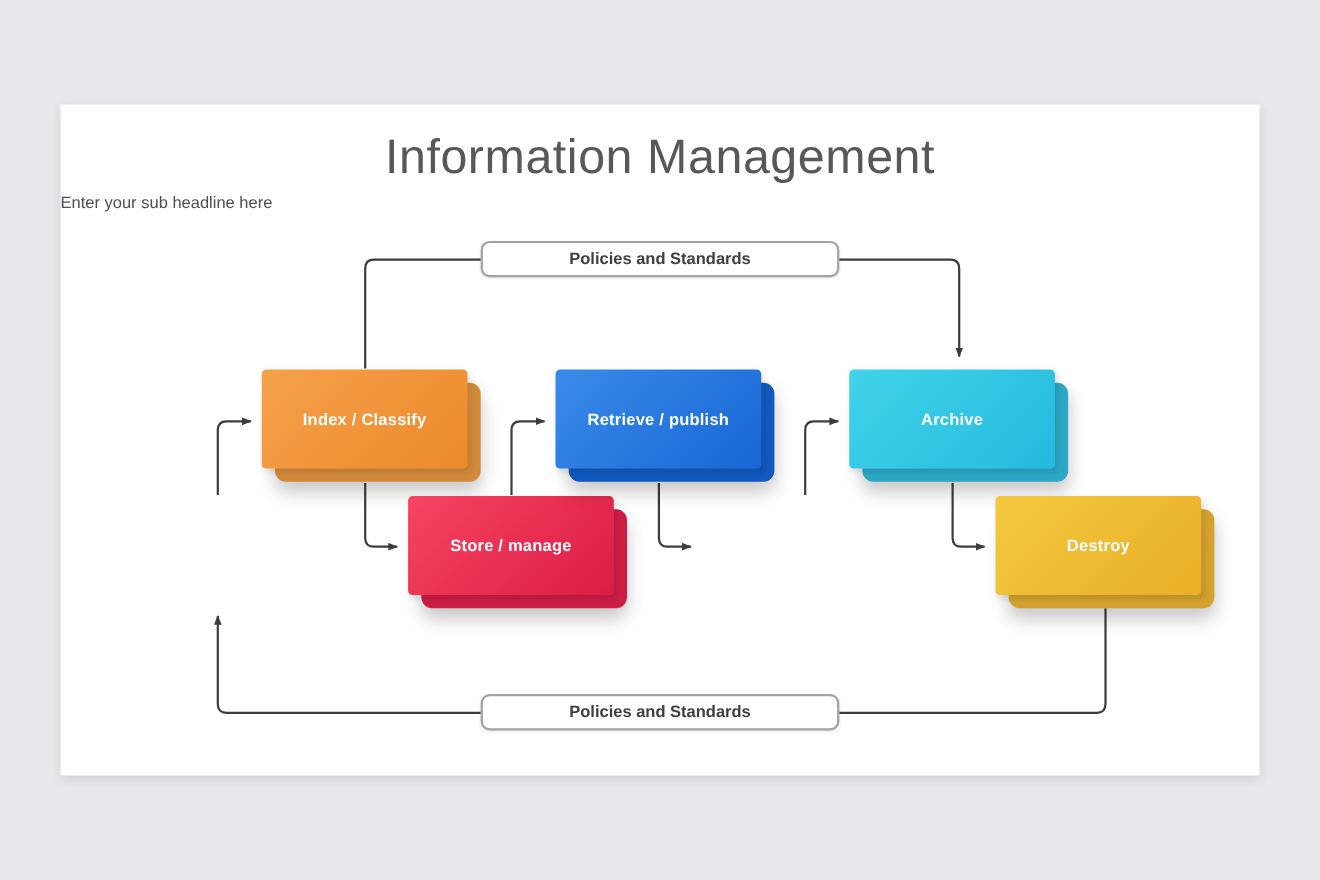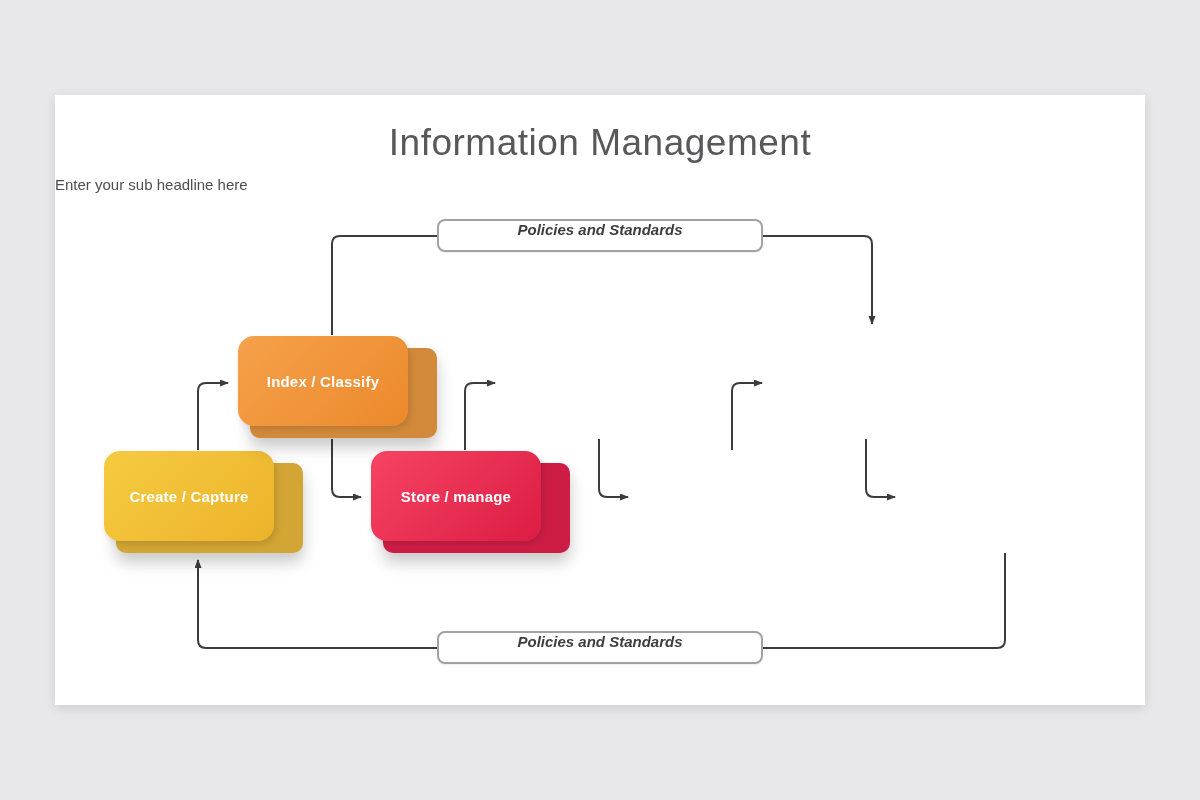--- a/index.html
+++ b/index.html
@@ -9,50 +9,49 @@
     background:var(--page-bg,#E8E8EA);
   }
   .stage{position:relative;width:1200px;height:800px;}
   .card{
     position:absolute;left:55px;top:95px;width:1090px;height:610px;
     background:var(--card-bg,#FFFFFF);
     box-shadow:0 3px 10px rgba(0,0,0,0.12);
   }
   .title{
     position:absolute;left:0;top:26px;width:100%;
-    text-align:center;font-size:37px;line-height:44px;font-weight:400;
+    text-align:center;font-size:44px;line-height:44px;font-weight:400;
     color:#58585A;letter-spacing:0.5px;
   }
   .subtitle{
     position:absolute;left:0;top:80px;width:100%;
     text-align:left;font-size:15px;line-height:20px;color:#4E4E4E;
   }
   .connectors{position:absolute;left:0;top:0;width:1090px;height:610px;}
   .connectors path.line{fill:none;stroke:var(--connector,#3C3C3C);stroke-width:2;}
   .connectors marker path{fill:var(--connector,#3C3C3C);stroke:none;}
   .banner{
     position:absolute;left:382px;width:326px;height:33px;
     background:#FFFFFF;border:2px solid #A2A2A2;border-radius:8px;
     box-sizing:border-box;
-    display:flex;justify-content:center;
+    display:flex;align-items:center;justify-content:center;
     font-size:15px;font-weight:bold;color:#3E3E3E;
     box-shadow:0 1px 2px rgba(0,0,0,0.08);
-    font-style:italic;
   }
   .banner.top{top:124px;}
   .banner.bottom{top:536px;}
   .node{position:absolute;width:187px;height:90px;}
   .node-back{
     position:absolute;left:12px;top:12px;width:187px;height:90px;
     border-radius:10px;background:var(--back,#999);
     box-shadow:0 9px 16px rgba(0,0,0,0.22);
   }
   .node-front{
-    position:absolute;left:0;top:0;width:170px;height:90px;
-    border-radius:16px;
+    position:absolute;left:0;top:0;width:187px;height:90px;
+    border-radius:4px;
     background:linear-gradient(135deg,var(--g1,#ccc),var(--g2,#aaa));
     box-shadow:2px 3px 6px rgba(0,0,0,0.12);
     display:flex;align-items:center;justify-content:center;
     color:#FFFFFF;font-size:15px;font-weight:bold;letter-spacing:0.2px;
   }
   .n-create  {left:49px; top:356px;}
   .n-index   {left:183px;top:241px;}
   .n-store   {left:316px;top:356px;padding-left:24px;}
   .n-retrieve{left:450px;top:241px;}
   .n-process {left:583px;top:356px;}
@@ -86,39 +85,51 @@
       <path class="line" d="M 1005 553 L 1005 640 Q 1005 648 997 648 L 763 648"></path>
     </svg>
 
     <div class="banner top">
       <span>Policies and Standards</span>
     </div>
     <div class="banner bottom">
       <span>Policies and Standards</span>
     </div>
 
-    <div class="node n-create" style="--g1: #F6CB40; --g2: #ECB32A; --back: #D2A534;">
-      <div class="node-back"></div>
-      <div class="node-front">
-        <span>Create / Capture</span>
-      </div>
-    </div>
 
     <div class="node n-index" style="--g1: #F5A14B; --g2: #EC892B; --back: #D28A3A;">
       <div class="node-back"></div>
       <div class="node-front">
         <span>Index / Classify</span>
       </div>
     </div>
 
     <div class="node n-store" style="--g1: #F64463; --g2: #DC1C44; --back: #CD1D45;">
       <div class="node-back"></div>
       <div class="node-front">
         <span>Store / manage</span>
       </div>
     </div>
 
+    <div class="node n-retrieve" style="--g1: #3B8BEA; --g2: #1766D4; --back: #1159BE;">
+      <div class="node-back"></div>
+      <div class="node-front">
+        <span>Retrieve / publish</span>
+      </div>
+    </div>
 
 
+    <div class="node n-archive" style="--g1: #41D3EB; --g2: #25BADD; --back: #2BA8C6;">
+      <div class="node-back"></div>
+      <div class="node-front">
+        <span>Archive</span>
+      </div>
+    </div>
 
+    <div class="node n-destroy" style="--g1: #F3C940; --g2: #E9AE26; --back: #D4A22E;">
+      <div class="node-back"></div>
+      <div class="node-front">
+        <span>Destroy</span>
+      </div>
+    </div>
 
   </div>
 </div>
 
 </body></html>

